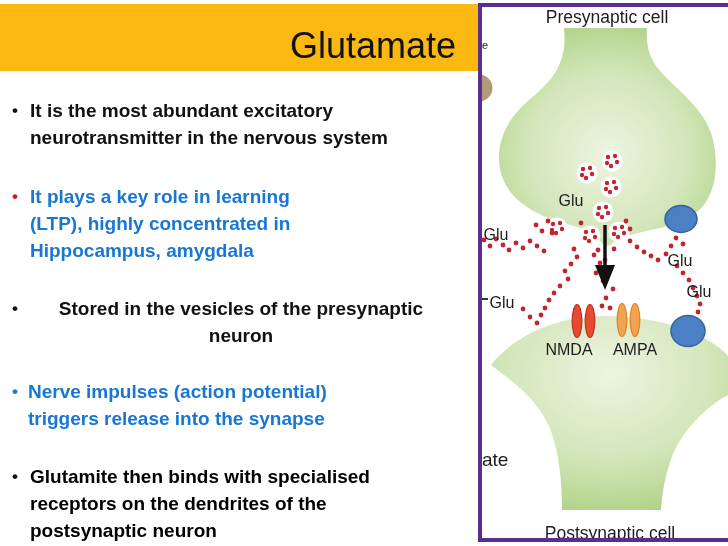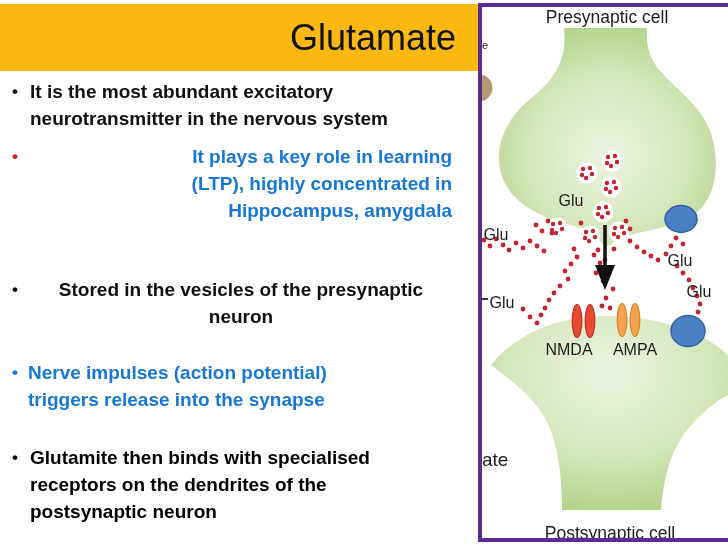--- a/index.html
+++ b/index.html
@@ -2,29 +2,29 @@
 <html><head>
 <meta charset="utf-8">
 <style>
   html,body{margin:0;padding:0;}
   body{width:728px;height:546px;background:#ffffff;overflow:hidden;
        font-family:"Liberation Sans", sans-serif;}
   .slide{position:relative;width:728px;height:546px;background:#fff;}
 
   
   .header{position:absolute;left:0;top:4px;width:478px;height:67px;background:#FBB811;}
-  .title{position:absolute;right:22px;top:0;height:67px;line-height:67px;
+  .title{position:absolute;right:22px;top:8px;height:67px;line-height:67px;
          font-size:36px;color:#111;font-weight:400;}
 
   
   .bullet{position:absolute;left:0;width:452px;padding-left:30px;box-sizing:border-box;
-          font-size:19px;font-weight:bold;line-height:27px;white-space:pre-line;color:#111;}
+          font-size:19px;font-weight:bold;line-height:27px;white-space:pre-line;color:#111;margin-top:19px;}
   .bullet .dot{position:absolute;left:12px;top:0;line-height:27px;font-size:17px;}
   .bullet .dot::before{content:"\2022";}
-  .b1{top:78px;}.b2{top:143px;text-align:right;}.b3{top:276px;}.b4{top:359px;padding-left:28px;}.b5{top:444px;}
+  .b1{top:78px;}.b2{top:164px;}.b3{top:276px;}.b4{top:359px;padding-left:28px;}.b5{top:444px;}
 
   
   .dsvg{position:absolute;left:478px;top:3px;width:250px;height:539px;display:block;}
   .dlabel{fill:#1d1d1d;}
 </style>
 </head>
 <body>
 
 <div class="slide">
 

